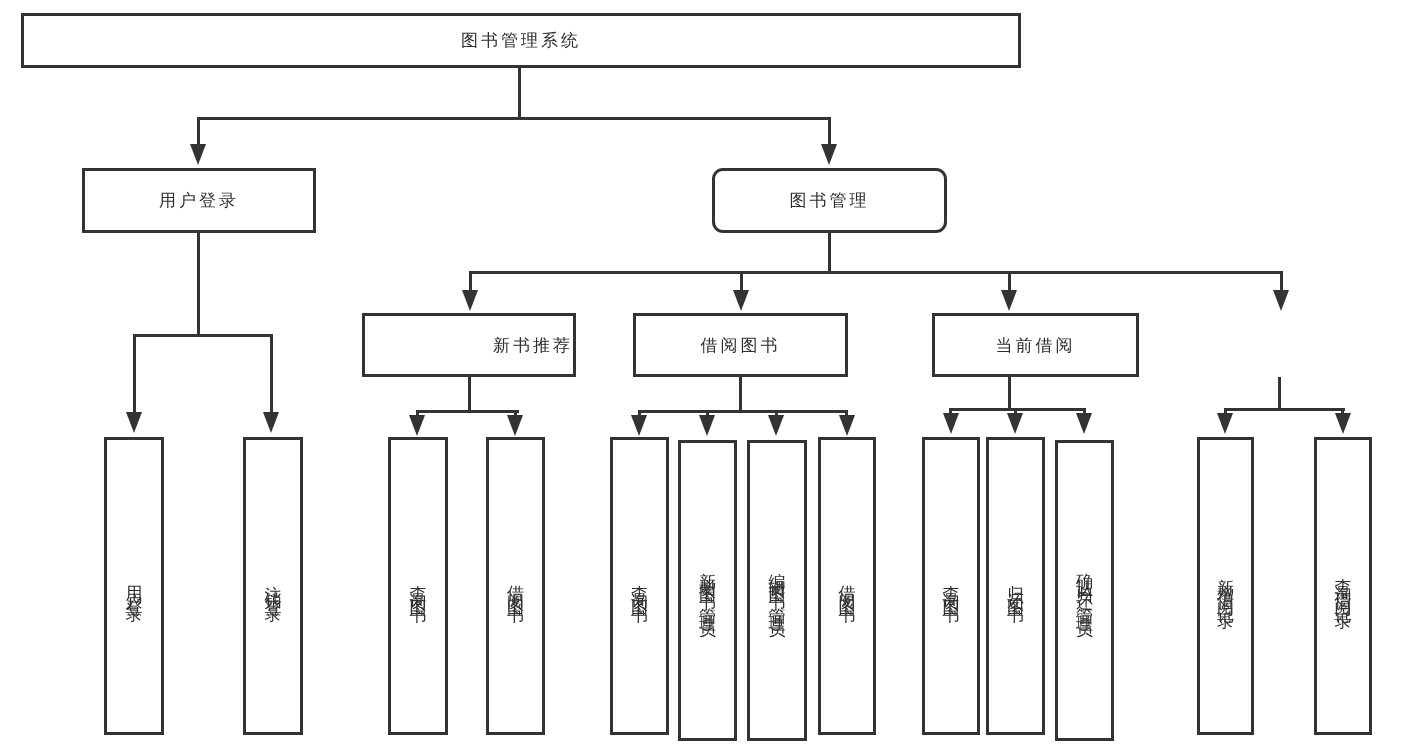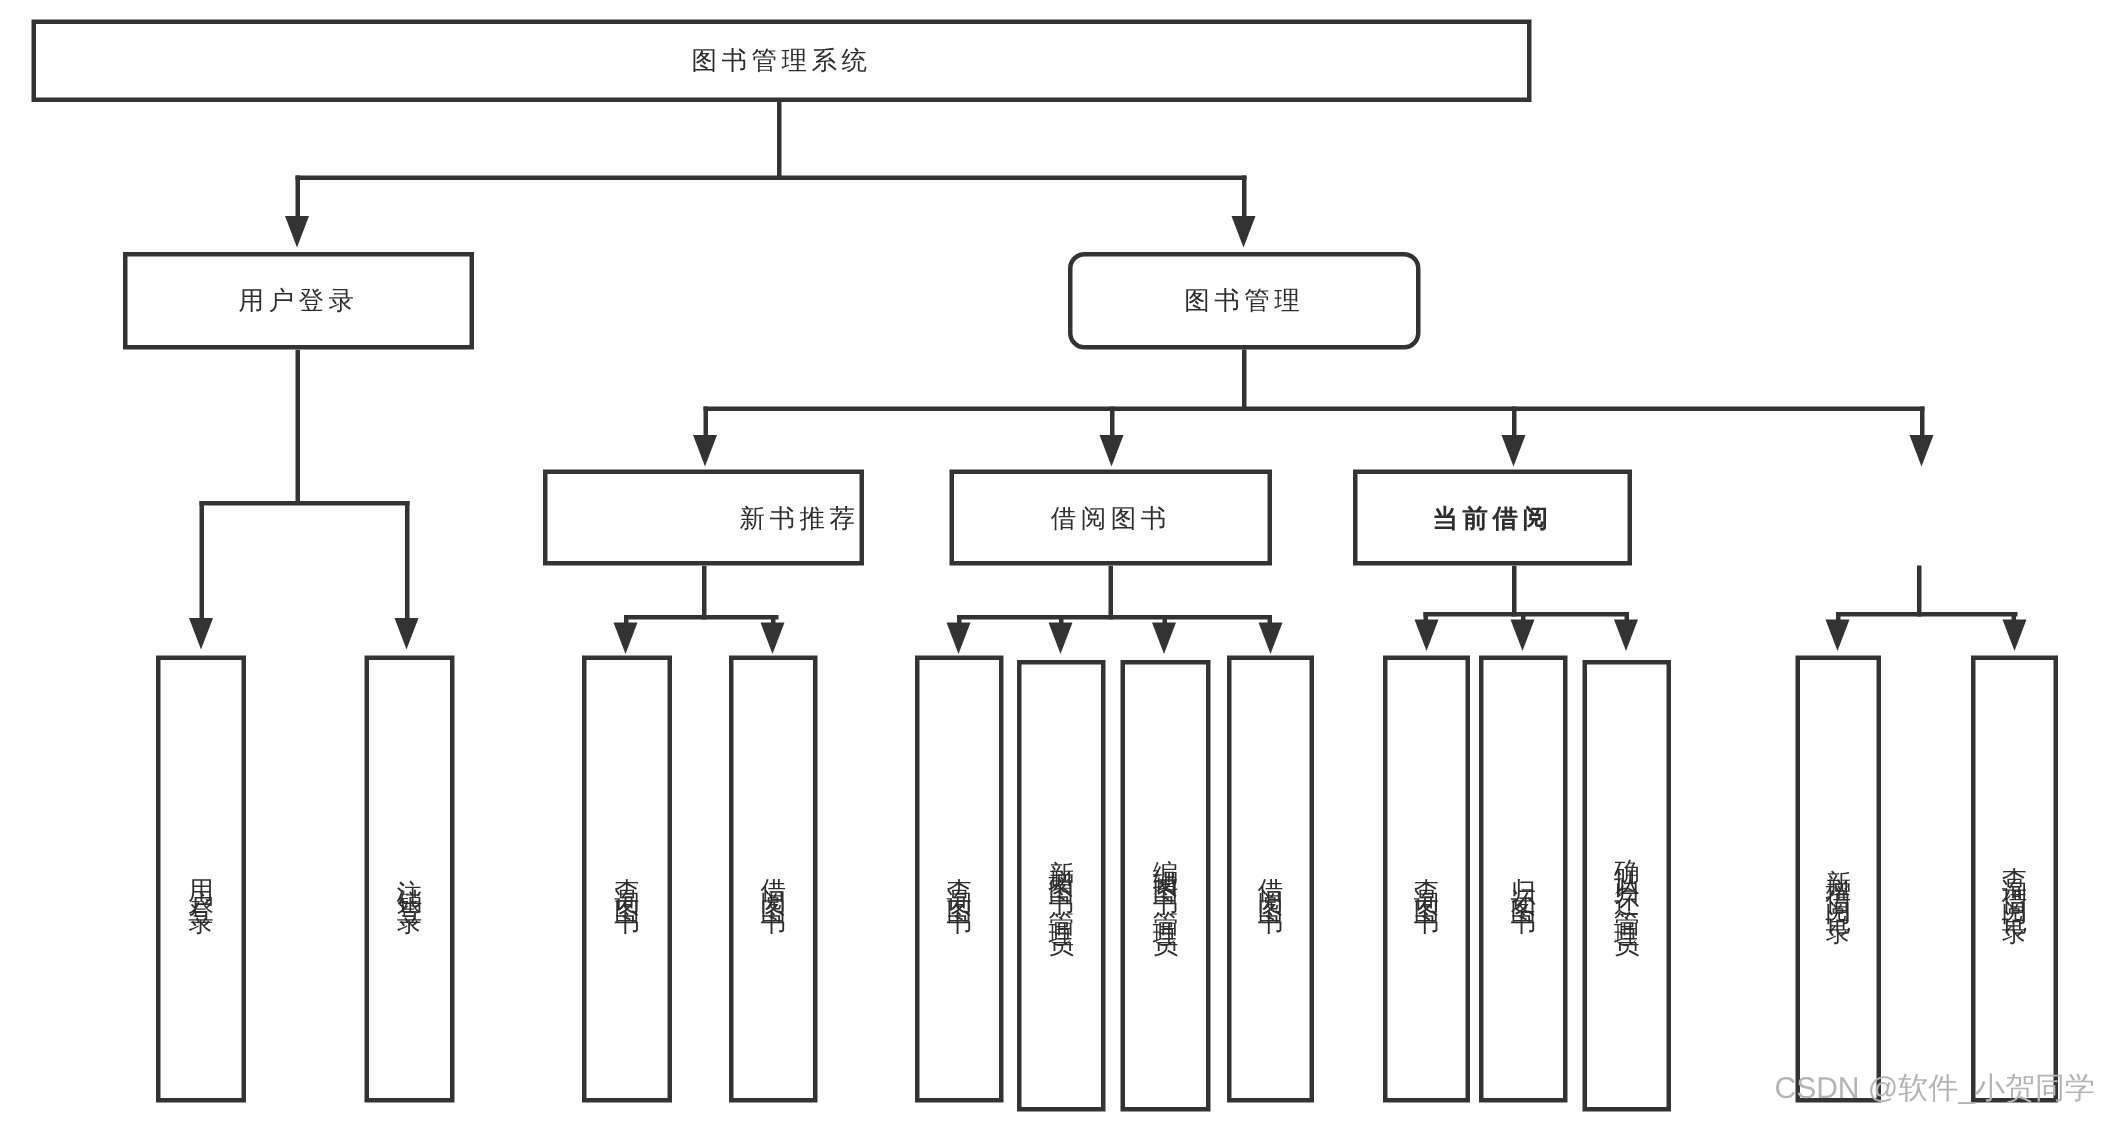--- a/index.html
+++ b/index.html
@@ -45,21 +45,21 @@
   </div>
 
   <div class="box" style="left:362px;top:313px;width:214px;height:64px;justify-content:flex-end;">
     <span class="lbl">新书推荐</span>
   </div>
 
   <div class="box" style="left:633px;top:313px;width:215px;height:64px;">
     <span class="lbl">借阅图书</span>
   </div>
 
-  <div class="box" style="left:902px;top:313px;width:186px;height:64px;font-weight:bold;">
+  <div class="box" style="left:932px;top:313px;width:207px;height:64px;">
     <span class="lbl">当前借阅</span>
   </div>
 
 
   <div class="box vbox" style="left:104px;top:437px;width:60px;height:298px;">
     <span class="lbl">用户登录</span>
   </div>
 
   <div class="box vbox" style="left:243px;top:437px;width:60px;height:298px;">
     <span class="lbl">注销登录</span>
@@ -175,15 +175,14 @@
 
   <div>
     <div class="line" style="left:1278px;top:377px;width:3px;height:34px;"></div>
     <div class="line" style="left:1224px;top:408px;width:121px;height:3px;"></div>
     <div class="line" style="left:1224px;top:408px;width:3px;height:7px;"></div>
     <div class="arrow" style="left:1217px;top:413px;"></div>
     <div class="line" style="left:1341px;top:408px;width:3px;height:7px;"></div>
     <div class="arrow" style="left:1335px;top:413px;"></div>
   </div>
 
-  <div class="watermark">CSDN @软件_小贺同学</div>
 
 </div>
 
 </body></html>

